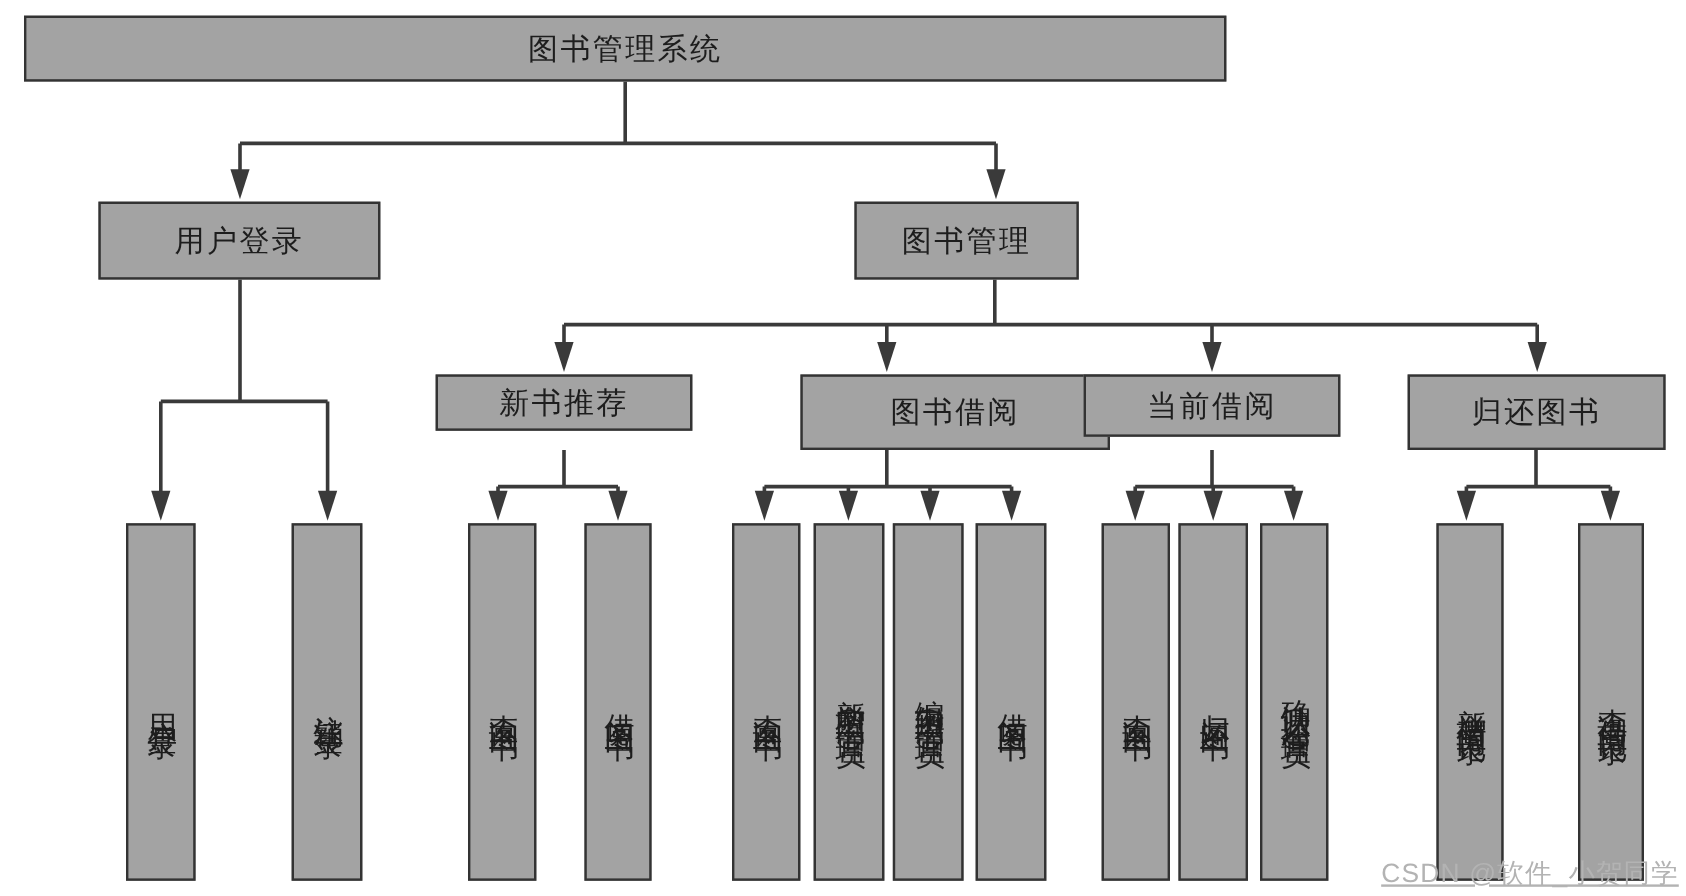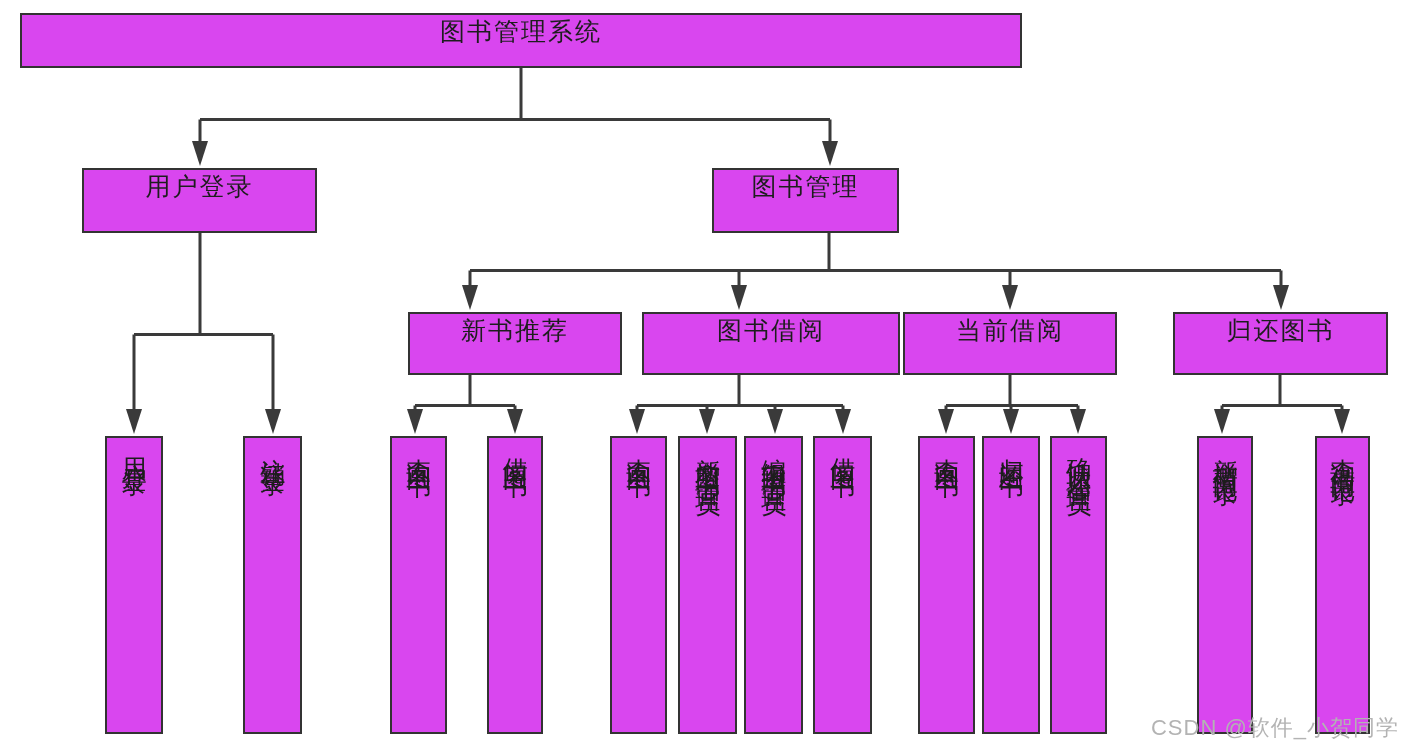--- a/index.html
+++ b/index.html
@@ -14,22 +14,23 @@
   #connectors {
     position: absolute;
     left: 0; top: 0;
     width: 1405px; height: 747px;
     z-index: 1;
   }
   .node {
     position: absolute;
     box-sizing: border-box;
     border: 2.5px solid #333333;
-    background: #d946ef;
+    background: #a3a3a3;
     display: flex;
+    align-items: center;
     justify-content: center;
     color: #1d1d1d;
     font-size: 25px;
     z-index: 2;
   }
   .node-h span {
     letter-spacing: 2px;
     white-space: nowrap;
   }
   .node-v span {
@@ -41,20 +42,21 @@
   }
   #watermark {
     position: absolute;
     right: 6px;
     bottom: 4px;
     font-size: 22px;
     letter-spacing: 1px;
     color: #b3b3b3;
     z-index: 5;
     white-space: nowrap;
+    text-decoration: underline;
   }
 </style>
 </head>
 <body>
 
 <div id="canvas">
 
   <svg id="connectors" viewBox="0 0 1405 747" xmlns="http://www.w3.org/2000/svg">
 
     <path d="M521 68 V121 M200 119.5 H830 M200 119.5 V146 M830 119.5 V146
@@ -92,27 +94,27 @@
     <span>图书管理系统</span>
   </div>
 
   <div class="node node-h" style="left:82px;top:168px;width:235px;height:65px;">
     <span>用户登录</span>
   </div>
   <div class="node node-h" style="left:712px;top:168px;width:187px;height:65px;">
     <span>图书管理</span>
   </div>
 
-  <div class="node node-h" style="left:363px;top:312px;width:214px;height:63px;margin-left:45px;">
+  <div class="node node-h" style="left:363px;top:312px;width:214px;height:47px;">
     <span>新书推荐</span>
   </div>
-  <div class="node node-h" style="left:642px;top:312px;width:258px;height:63px;">
+  <div class="node node-h" style="left:667px;top:312px;width:258px;height:63px;">
     <span>图书借阅</span>
   </div>
-  <div class="node node-h" style="left:903px;top:312px;width:214px;height:63px;">
+  <div class="node node-h" style="left:903px;top:312px;width:214px;height:52px;">
     <span>当前借阅</span>
   </div>
   <div class="node node-h" style="left:1173px;top:312px;width:215px;height:63px;">
     <span>归还图书</span>
   </div>
 
   <div class="node node-v" style="left:105px;top:436px;width:58px;height:298px;">
     <span>用户登录</span>
   </div>
   <div class="node node-v" style="left:243px;top:436px;width:59px;height:298px;">

